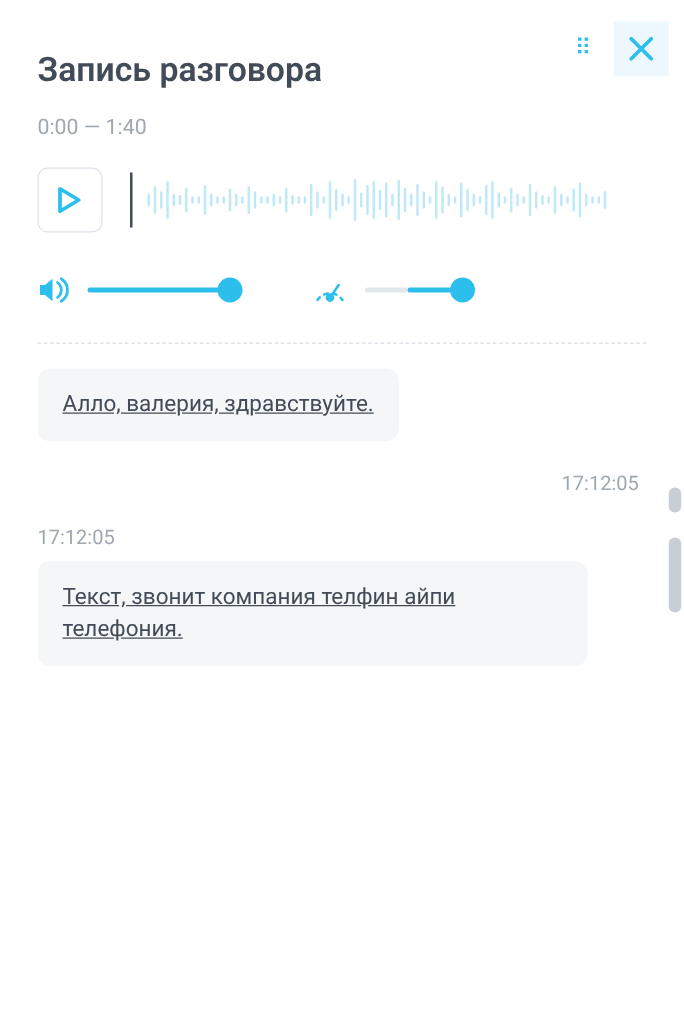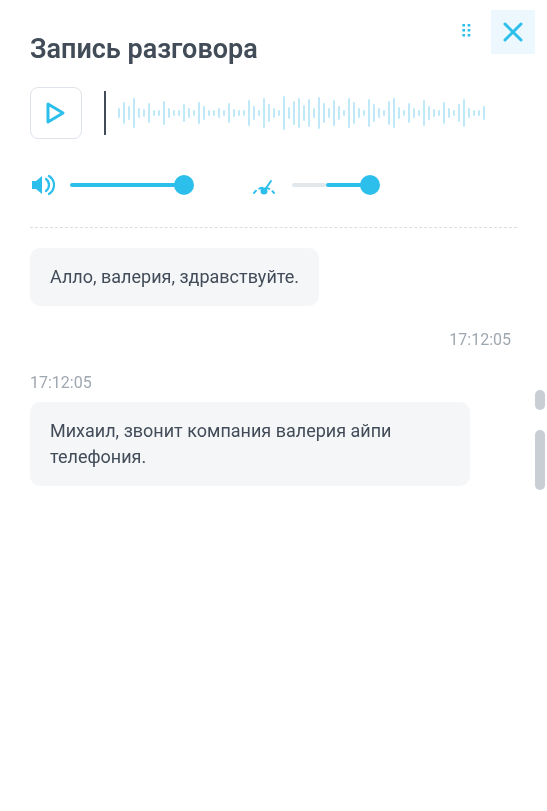--- a/index.html
+++ b/index.html
@@ -7,21 +7,22 @@
     margin: 0;
     font-family: -apple-system, BlinkMacSystemFont, "Segoe UI", Roboto, Arial, sans-serif;
     background: #fff;
     width: 547px;
     height: 811px;
     overflow: hidden;
     position: relative;
     color: #424C58;
   }
   .panel {
-    padding: 28px 30px 0 30px;
+    padding: 16px 30px 0 30px;
+    margin-top: 19px;
   }
   .header-row {
     display: flex;
     align-items: flex-start;
     justify-content: space-between;
   }
   .title {
     font-size: 27px;
     font-weight: 600;
     color: #424C58;
@@ -178,20 +179,21 @@
   .bubble {
     display: inline-block;
     background: #F4F6F8;
     border-radius: 10px;
     padding: 16px 20px;
     font-size: 18px;
     color: #424C58;
     max-width: 440px;
     text-align: left;
     line-height: 1.45;
+    text-decoration: underline;
   }
   
   .scrollbar-mock {
     position: absolute;
     right: 2px;
     top: 390px;
     width: 10px;
     height: 400px;
     pointer-events: none;
   }
@@ -227,20 +229,21 @@
       <span class="grip-icon">⠿</span>
       <div class="close-btn">
         <svg width="22" height="22" viewBox="0 0 22 22" fill="none" stroke-width="3" stroke-linecap="round">
           <line x1="3" y1="3" x2="19" y2="19"></line>
           <line x1="19" y1="3" x2="3" y2="19"></line>
         </svg>
       </div>
     </div>
   </div>
 
+  <div class="time-range">0:00 — 1:40</div>
 
   <div class="player-row">
     <div class="play-btn">
       <svg width="22" height="24" viewBox="0 0 22 24" fill="none">
         <path d="M3 3 L18 12 L3 21 Z" stroke="#2CBFEC" stroke-width="3" stroke-linejoin="round" stroke-linecap="round" fill="none"></path>
       </svg>
     </div>
     <div class="waveform">
       <div class="cursor-line"></div>
       <div class="bars">
@@ -359,19 +362,19 @@
     <div class="msg left">
       <div class="bubble">Алло, валерия, здравствуйте.</div>
     </div>
 
     <div class="msg right">
       <div class="ts">17:12:05</div>
     </div>
 
     <div class="msg left">
       <div class="ts">17:12:05</div>
-      <div class="bubble">Михаил, звонит компания валерия айпи телефония.</div>
+      <div class="bubble">Текст, звонит компания телфин айпи телефония.</div>
     </div>
   </div>
 
 </div>
 
 <div class="scrollbar-mock"></div>
 
 </body></html>

